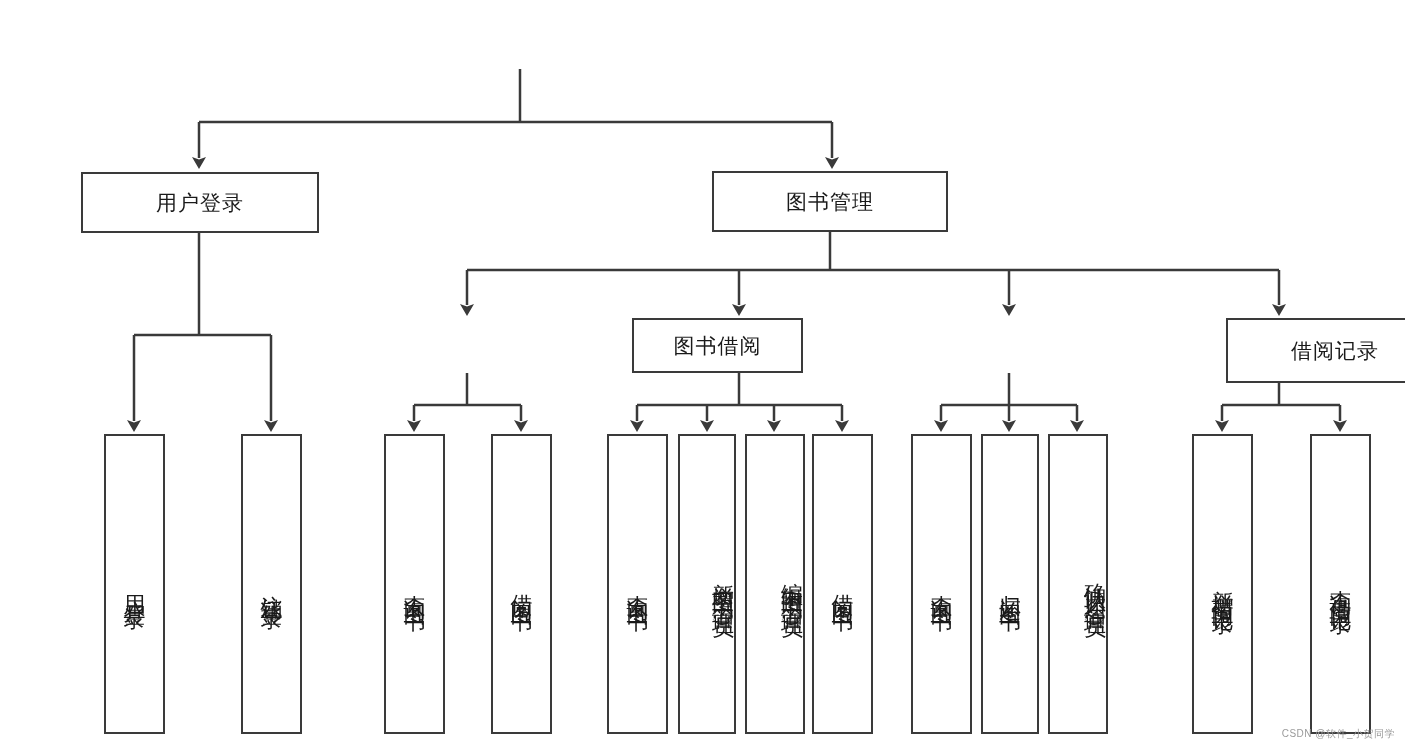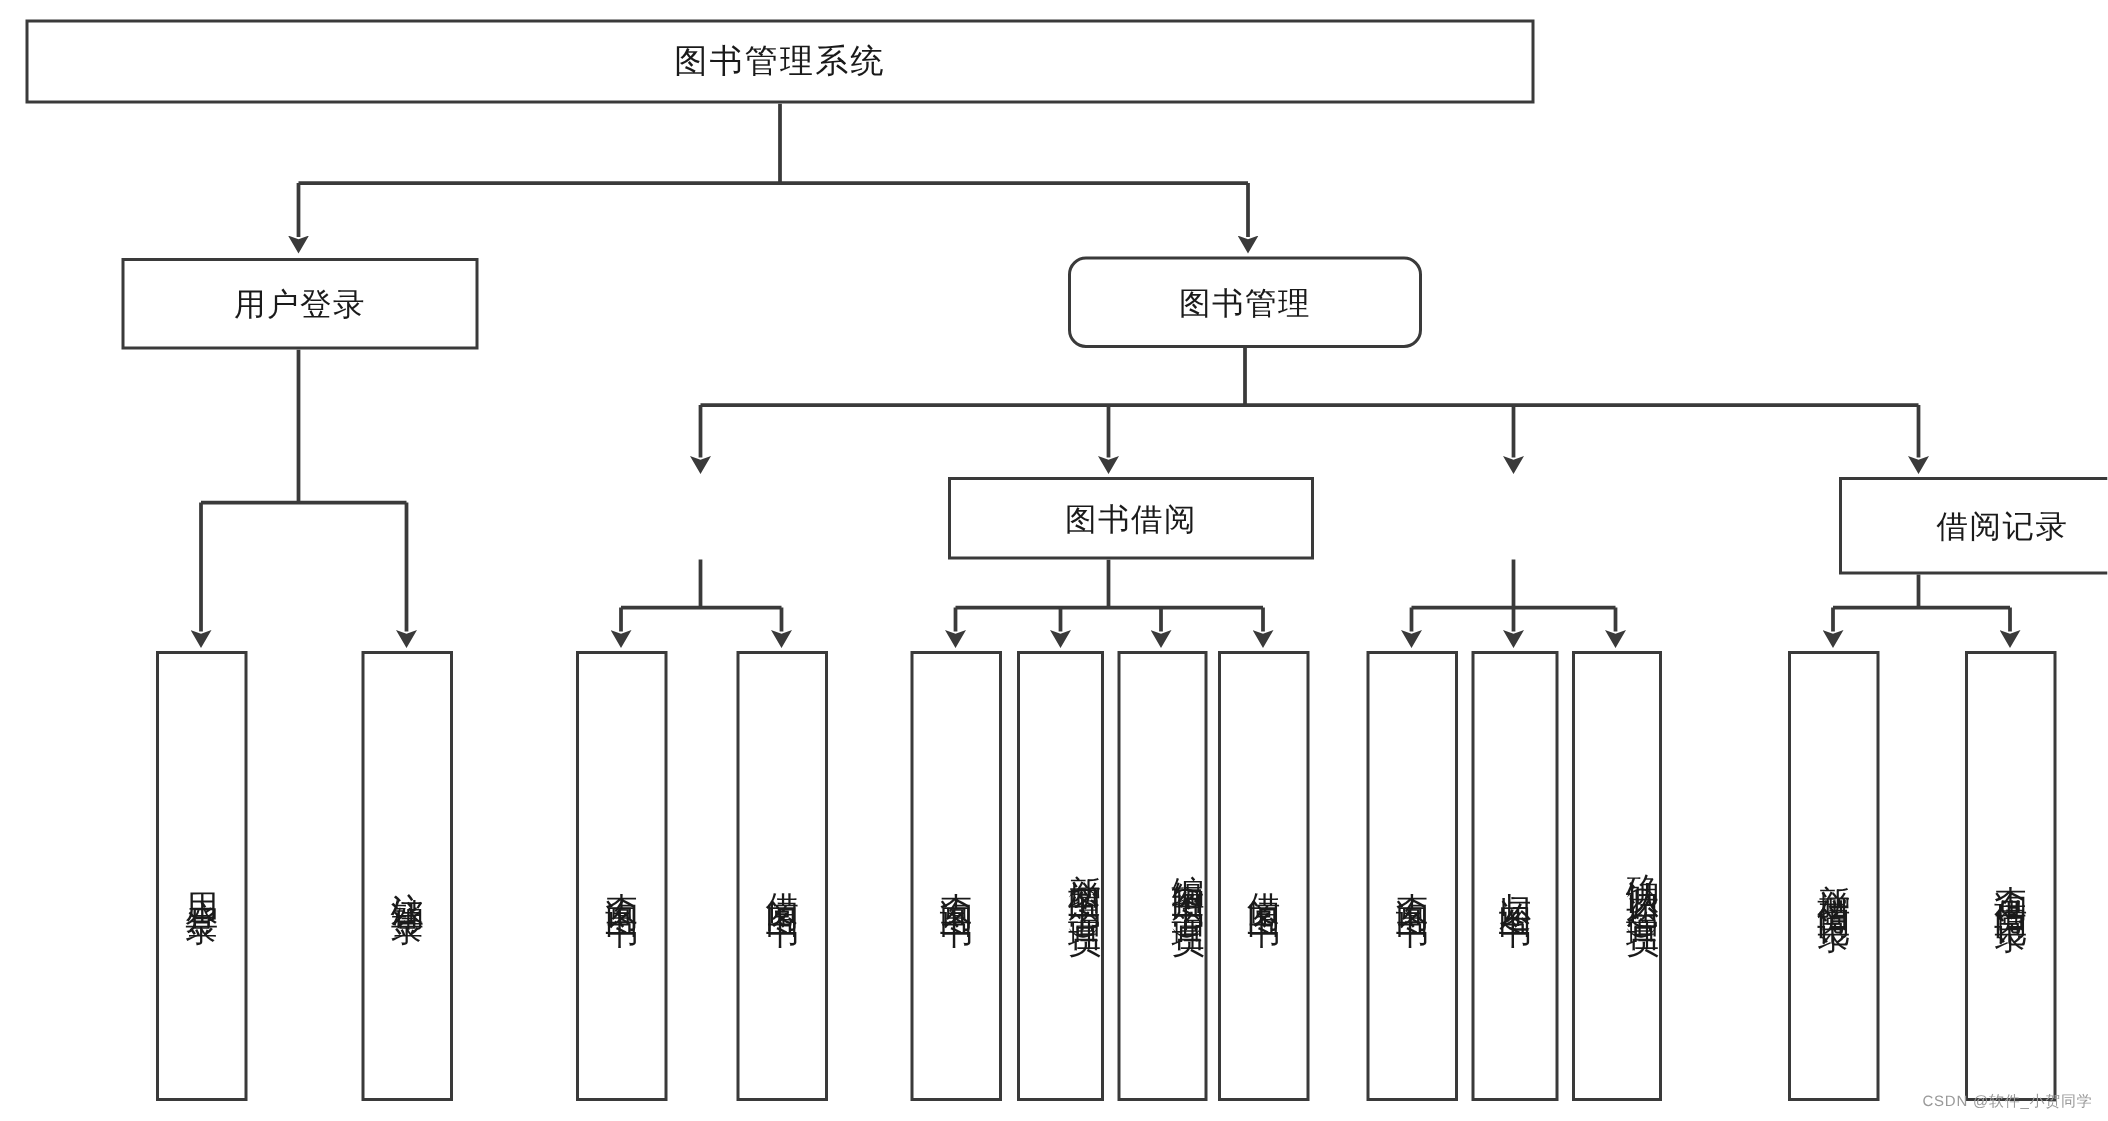--- a/index.html
+++ b/index.html
@@ -113,32 +113,29 @@
       <path d="M1009,405 L1009,421" marker-end="url(#arrow)"></path>
       <path d="M1077,405 L1077,421" marker-end="url(#arrow)"></path>
 
       <path d="M1279,373 L1279,405"></path>
       <path d="M1222,405 L1340,405"></path>
       <path d="M1222,405 L1222,421" marker-end="url(#arrow)"></path>
       <path d="M1340,405 L1340,421" marker-end="url(#arrow)"></path>
     </g>
   </svg>
 
-  <div class="node root" style="left:17px;top:13px;width:1006px;height:56px;">
-    <span>图书管理系统</span>
-  </div>
 
   <div class="node h" style="left:81px;top:172px;width:238px;height:61px;">
     <span>用户登录</span>
   </div>
-  <div class="node h" style="left:712px;top:171px;width:236px;height:61px;border-radius:12px;">
+  <div class="node h" style="left:712px;top:171px;width:236px;height:61px;">
     <span>图书管理</span>
   </div>
 
-  <div class="node h" style="left:632px;top:318px;width:244px;height:55px;">
+  <div class="node h" style="left:632px;top:318px;width:171px;height:55px;">
     <span>图书借阅</span>
   </div>
   <div class="node h" style="left:1226px;top:318px;width:218px;height:65px;">
     <span>借阅记录</span>
   </div>
 
   <div class="node v" style="left:104px;top:434px;width:61px;height:300px;">
     <span class="vtxt">用户登录</span>
   </div>
   <div class="node v" style="left:241px;top:434px;width:61px;height:300px;">

